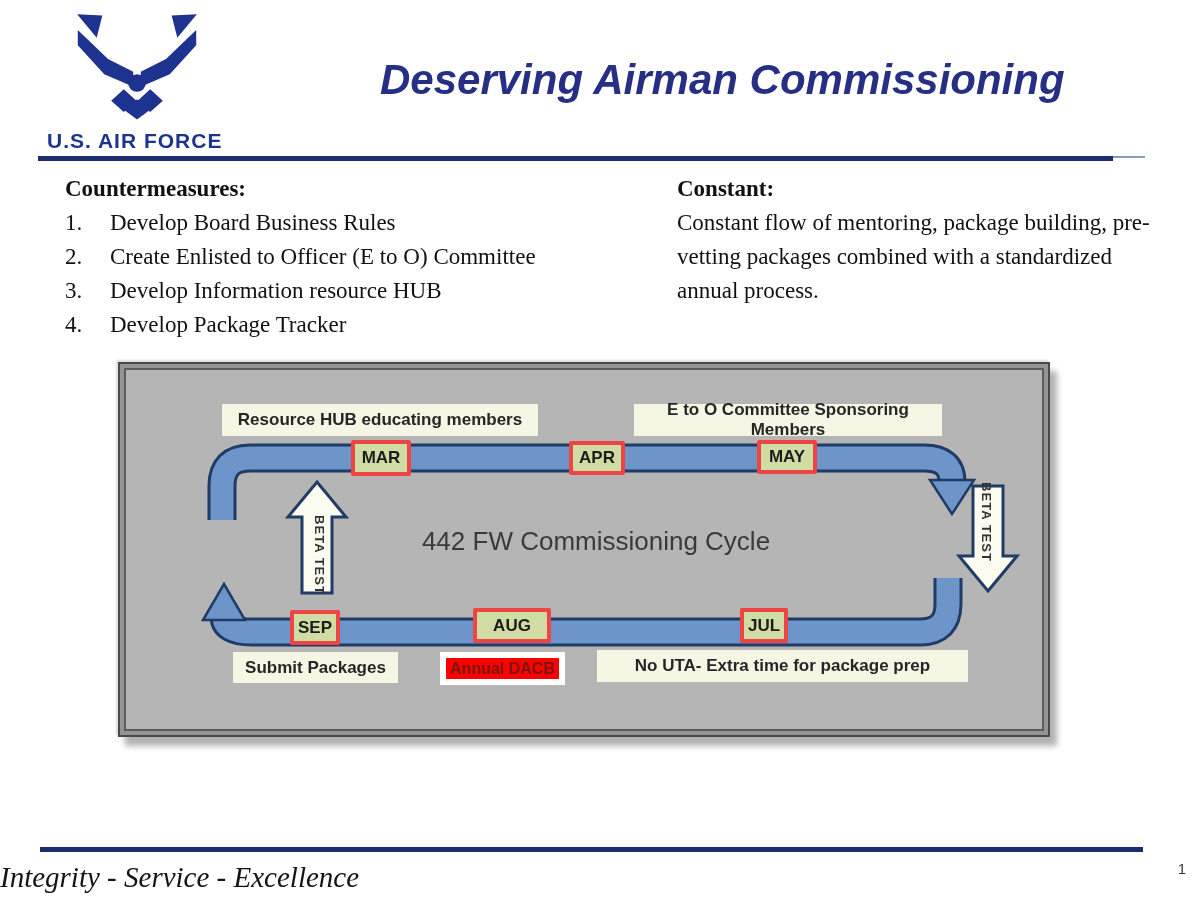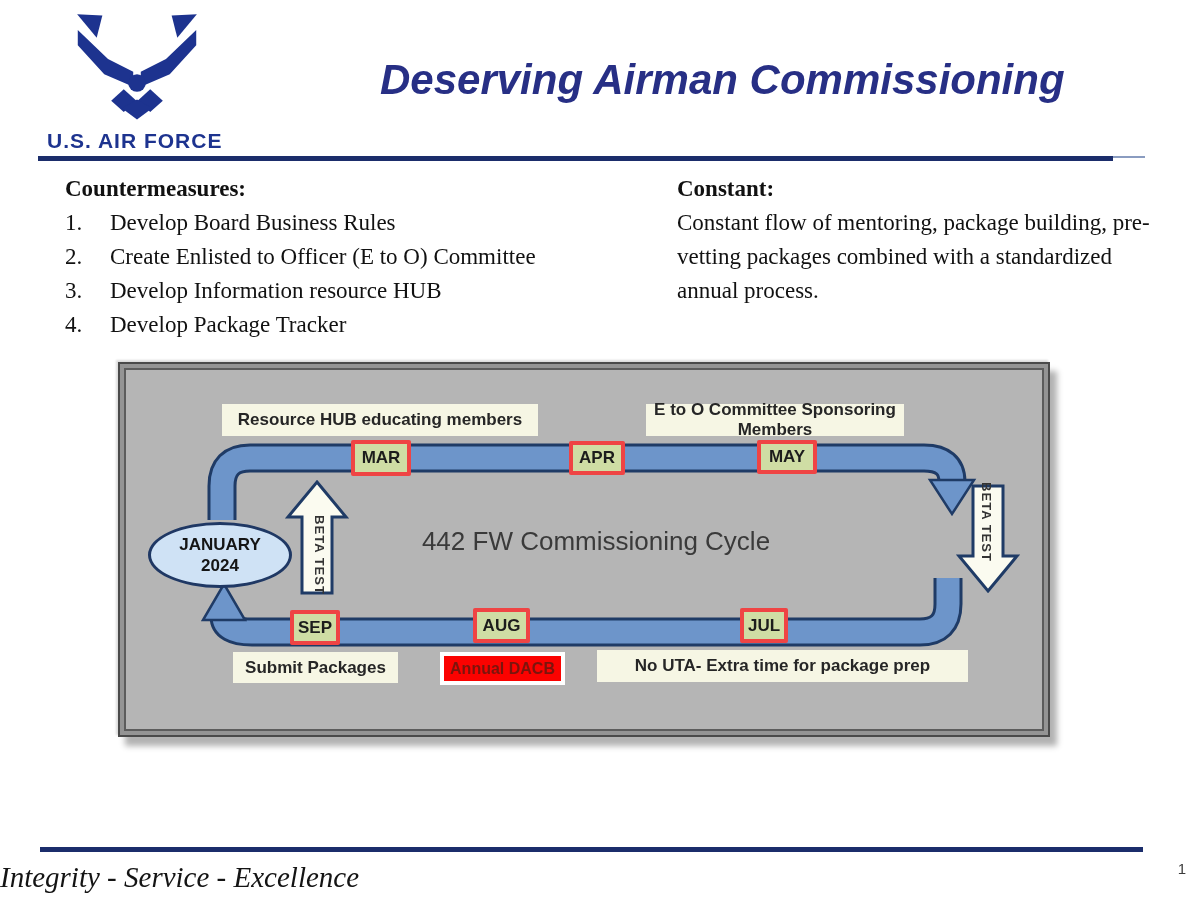--- a/index.html
+++ b/index.html
@@ -50,21 +50,21 @@
     position:absolute;left:22px;top:152px;width:144px;height:66px;border-radius:50%;
     background:#cfe2f5;border:3px solid #1f3864;box-sizing:border-box;
     display:flex;flex-direction:column;align-items:center;justify-content:center;
     font-weight:bold;font-size:17px;color:#151515;line-height:21px;
   }
   .cycle-title{
     position:absolute;left:250px;top:156px;width:440px;text-align:center;
     font-size:26px;color:#3a3a3a;
   }
   .label-red{
-    position:absolute;background:#fb0200;border:4px solid #ffffff;box-sizing:border-box;
+    position:absolute;background:#fb0200;border:6px solid #ffffff;box-sizing:border-box;
     color:#7a150d;font-weight:bold;font-size:16px;
     display:flex;align-items:center;justify-content:center;
   }
   .beta-text{font-weight:bold;font-size:13px;fill:#333;letter-spacing:1px;
     font-family:"Liberation Sans",sans-serif;}
   
   .footer-rule{position:absolute;left:40px;top:847px;width:1103px;height:5px;background:#1b2d6b;}
   .motto{
     position:absolute;left:0;top:861px;width:1200px;text-align:left;
     font-family:"Liberation Serif",serif;font-style:italic;font-size:29px;color:#141414;
@@ -138,34 +138,30 @@
         <path d="M 822,208 L 822,234 Q 822,262 794,262 L 126,262 Q 98,262 98,246" fill="none" stroke="#6d95ca" stroke-width="23"></path>
         <polygon points="77,250 119,250 98,214" fill="#6d95ca" stroke="#1f3b66" stroke-width="2.5"></polygon>
 
         <polygon points="191,112 220,147 206,147 206,223 176,223 176,147 162,147" fill="#fbfbf0" stroke="#1f3b66" stroke-width="3"></polygon>
         <text class="beta-text" x="193" y="185" text-anchor="middle" dominant-baseline="central" transform="rotate(90 193 185)">BETA TEST</text>
         <polygon points="862,221 891,186 877,186 877,116 847,116 847,186 833,186" fill="#fbfbf0" stroke="#1f3b66" stroke-width="3"></polygon>
         <text class="beta-text" x="860" y="152" text-anchor="middle" dominant-baseline="central" transform="rotate(90 860 152)">BETA TEST</text>
       </svg>
 
       <div class="cream" style="left:96px;top:34px;width:316px;height:32px;">Resource HUB educating members</div>
-      <div class="cream" style="left:520px;top:34px;width:258px;height:32px;">E to O Committee Sponsoring Members</div>
+      <div class="cream" style="left:508px;top:34px;width:308px;height:32px;">E to O Committee Sponsoring Members</div>
 
       <div class="month" style="left:225px;top:70px;width:60px;height:36px;">MAR</div>
       <div class="month" style="left:443px;top:71px;width:56px;height:34px;">APR</div>
       <div class="month" style="left:631px;top:70px;width:60px;height:34px;">MAY</div>
 
       <div class="month" style="left:164px;top:240px;width:50px;height:35px;">SEP</div>
-      <div class="month" style="left:347px;top:238px;width:57px;height:35px;">AUG</div>
+      <div class="month" style="left:347px;top:238px;width:78px;height:35px;">AUG</div>
       <div class="month" style="left:614px;top:238px;width:48px;height:35px;">JUL</div>
 
-      <div class="oval">
-        <span>JANUARY</span>
-        <span>2024</span>
-      </div>
 
       <div class="cycle-title">442 FW Commissioning Cycle</div>
 
       <div class="cream" style="left:107px;top:282px;width:165px;height:31px;">Submit Packages</div>
       <div class="label-red" style="left:314px;top:282px;width:125px;height:33px;">Annual DACB</div>
       <div class="cream" style="left:471px;top:280px;width:371px;height:32px;">No UTA- Extra time for package prep</div>
 
     </div>
   </div>
 

